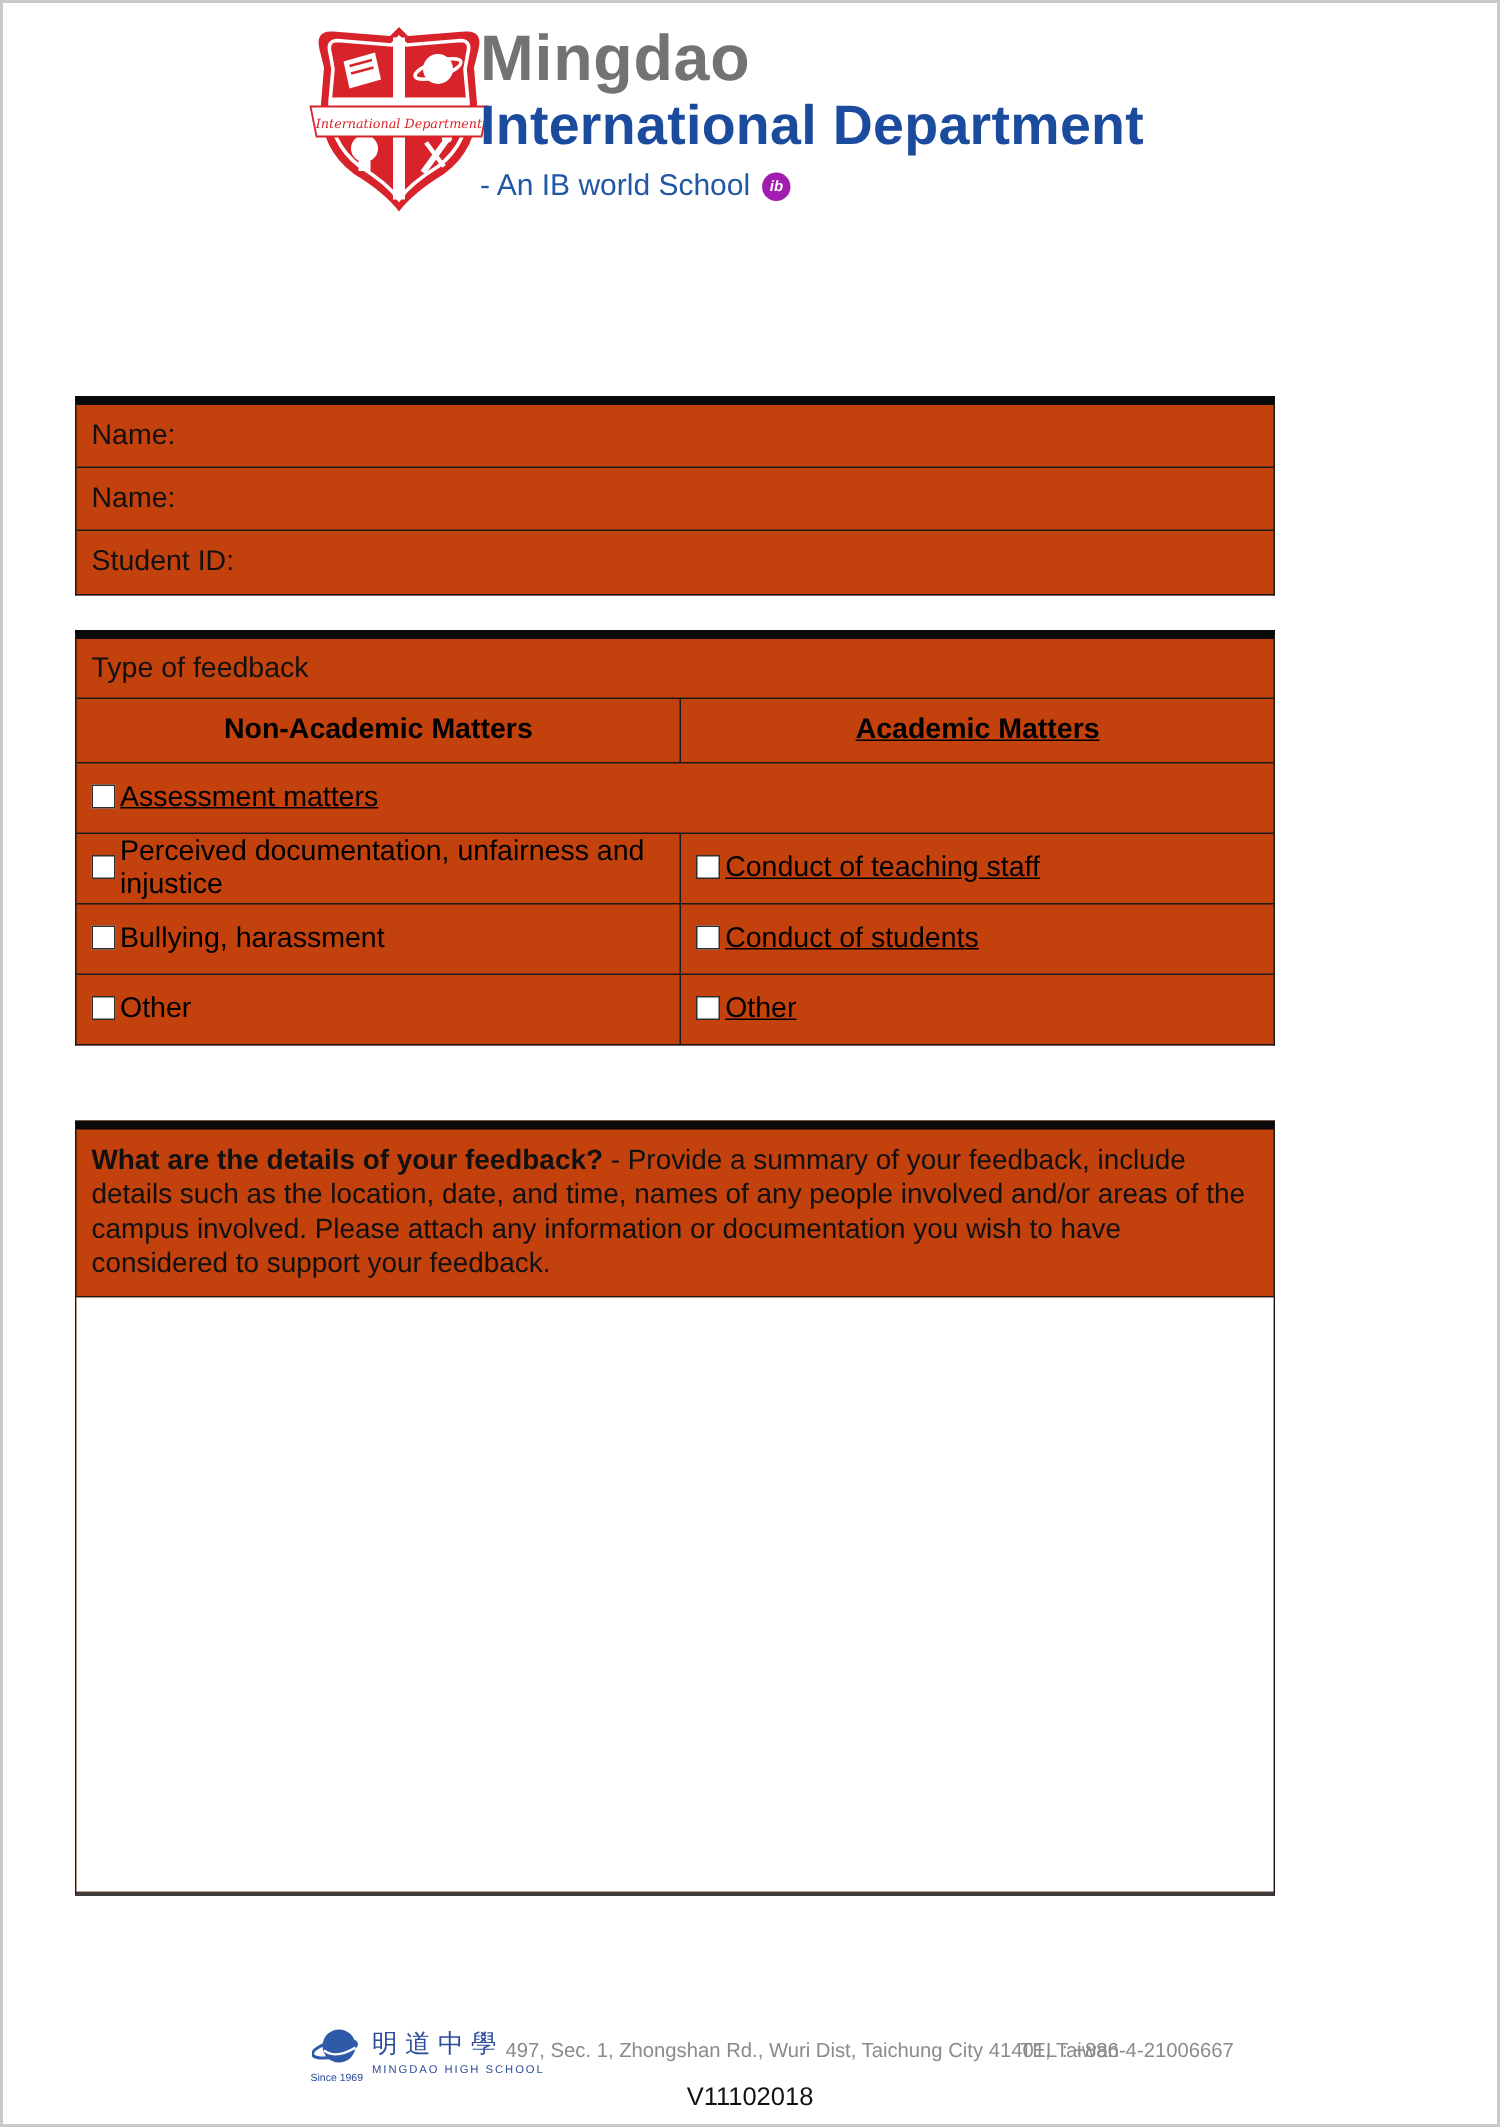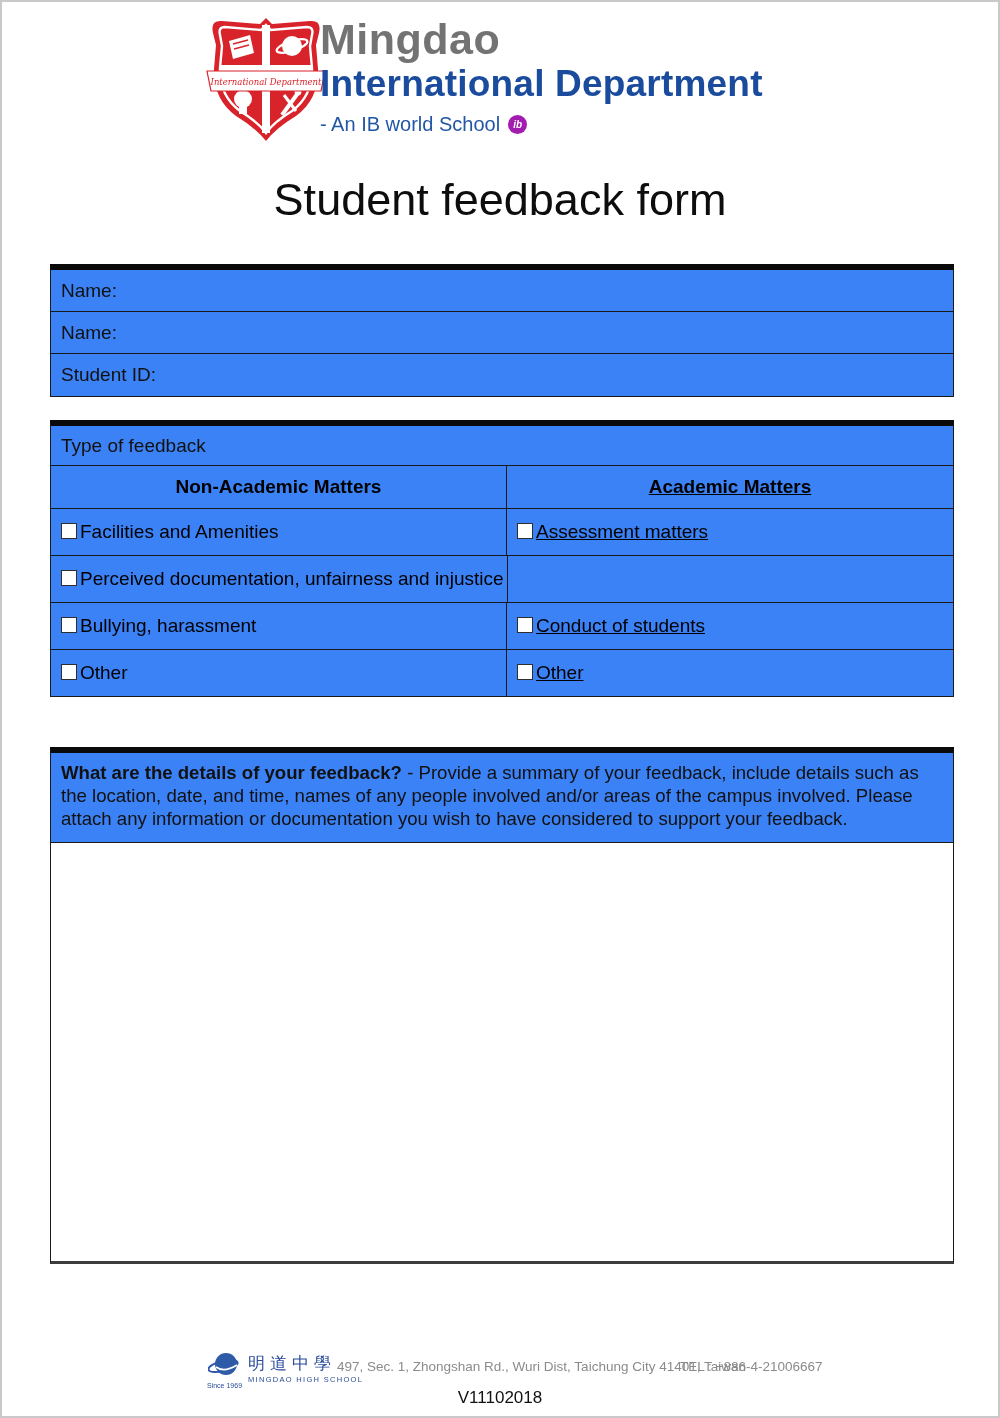--- a/index.html
+++ b/index.html
@@ -28,21 +28,21 @@
     font-size: 10px; font-weight: bold; font-style: italic;
   }
 
   
   .doc-title {
     position: absolute; top: 172px; left: 0; width: 100%;
     text-align: center; font-size: 45px; color: #0d0d0d; font-weight: 400;
   }
 
   
-  .boxed { position: absolute; left: 48px; width: 904px; border: 1.6px solid #1a1a1a; border-top: 6px solid #0a0a0a; background: #3b82f6; }
+  .boxed { position: absolute; left: 48px; width: 800px; border: 1.6px solid #1a1a1a; border-top: 6px solid #0a0a0a; background: #c2410c; }
 
   
   .student-table { top: 262px; }
   .info-row { height: 42px; line-height: 42px; padding-left: 10px; font-size: 19px; color: #111; border-bottom: 1.6px solid #1a1a1a; }
   .info-row:last-child { border-bottom: none; }
 
   
   .type-table { top: 418px; }
   .type-title-row { height: 40px; line-height: 40px; padding-left: 10px; font-size: 19px; color: #111; border-bottom: 1.6px solid #1a1a1a; }
   .type-grid-row { display: flex; border-bottom: 1.6px solid #1a1a1a; }
@@ -117,51 +117,50 @@
 
   <div class="brand">
     <div class="brand-line1">Mingdao</div>
     <div class="brand-line2">International Department</div>
     <div class="brand-tagline">
       <span>- An IB world School</span>
       <span class="ib-badge">ib</span>
     </div>
   </div>
 
-  <div class="doc-title">Student feedback form</div>
 
   <div class="boxed student-table">
     <div class="info-row">Name:</div>
     <div class="info-row">Name:</div>
     <div class="info-row">Student ID:</div>
   </div>
 
   <div class="boxed type-table">
     <div class="type-title-row">Type of feedback</div>
 
     <div class="type-grid-row header-row">
       <div class="type-cell">Non-Academic Matters</div>
       <div class="type-cell right">Academic Matters</div>
     </div>
 
     <div class="type-grid-row option-row">
+      <div class="type-cell right">
+        <span class="checkbox"></span>
+        <span>Assessment matters</span>
+      </div>
+    </div>
+
+    <div class="type-grid-row option-row">
       <div class="type-cell">
         <span class="checkbox"></span>
-        <span>Facilities and Amenities</span>
-      </div>
-      <div class="type-cell right">
-        <span class="checkbox"></span>
-        <span>Assessment matters</span>
-      </div>
-    </div>
-
-    <div class="type-grid-row option-row">
-      <div class="type-cell">
-        <span class="checkbox"></span>
         <span>Perceived documentation, unfairness and injustice</span>
+      </div>
+      <div class="type-cell right">
+        <span class="checkbox"></span>
+        <span>Conduct of teaching staff</span>
       </div>
     </div>
 
     <div class="type-grid-row option-row">
       <div class="type-cell">
         <span class="checkbox"></span>
         <span>Bullying, harassment</span>
       </div>
       <div class="type-cell right">
         <span class="checkbox"></span>

